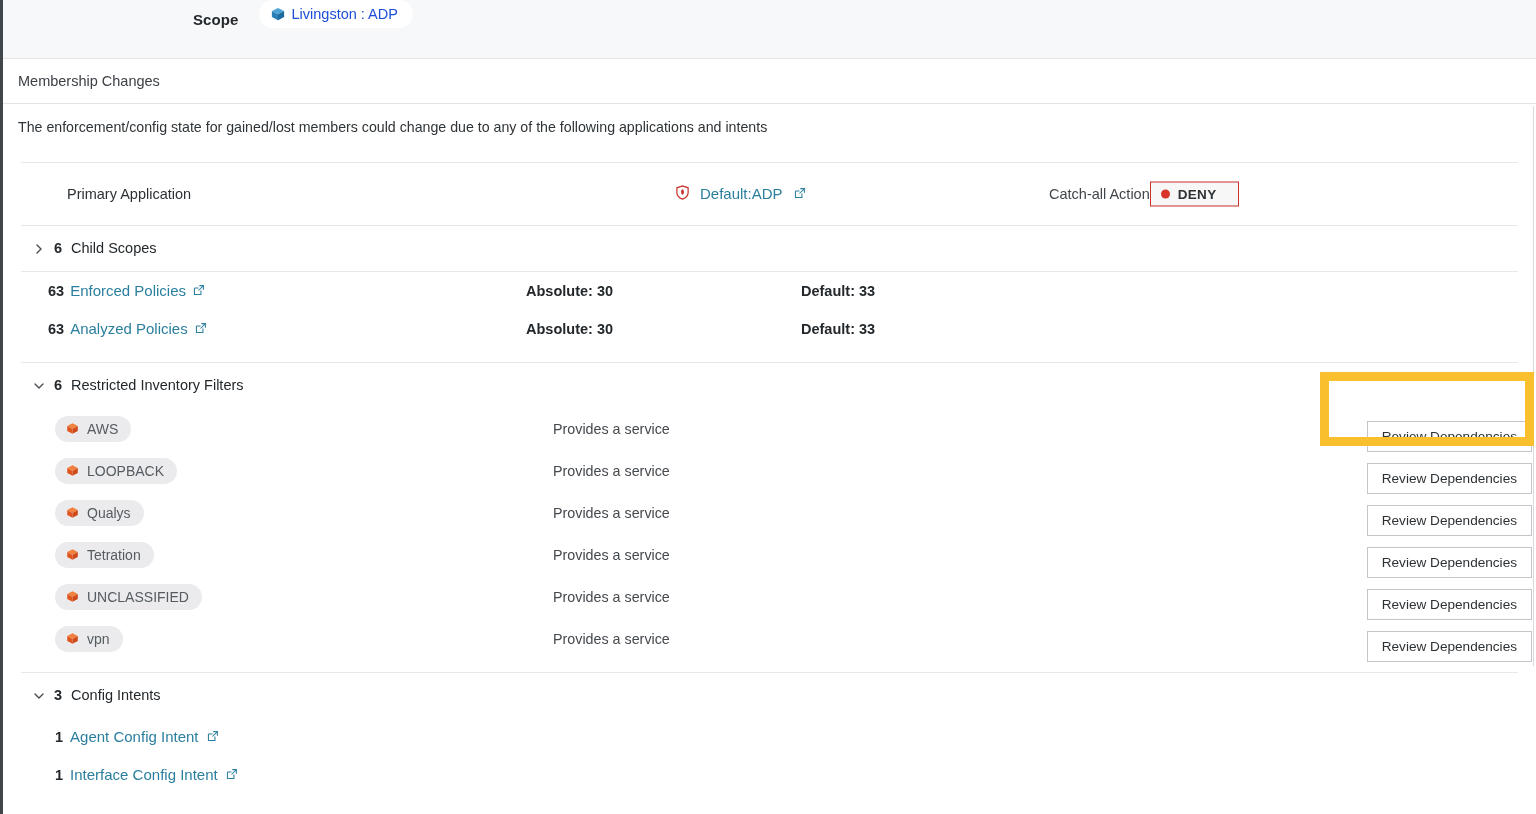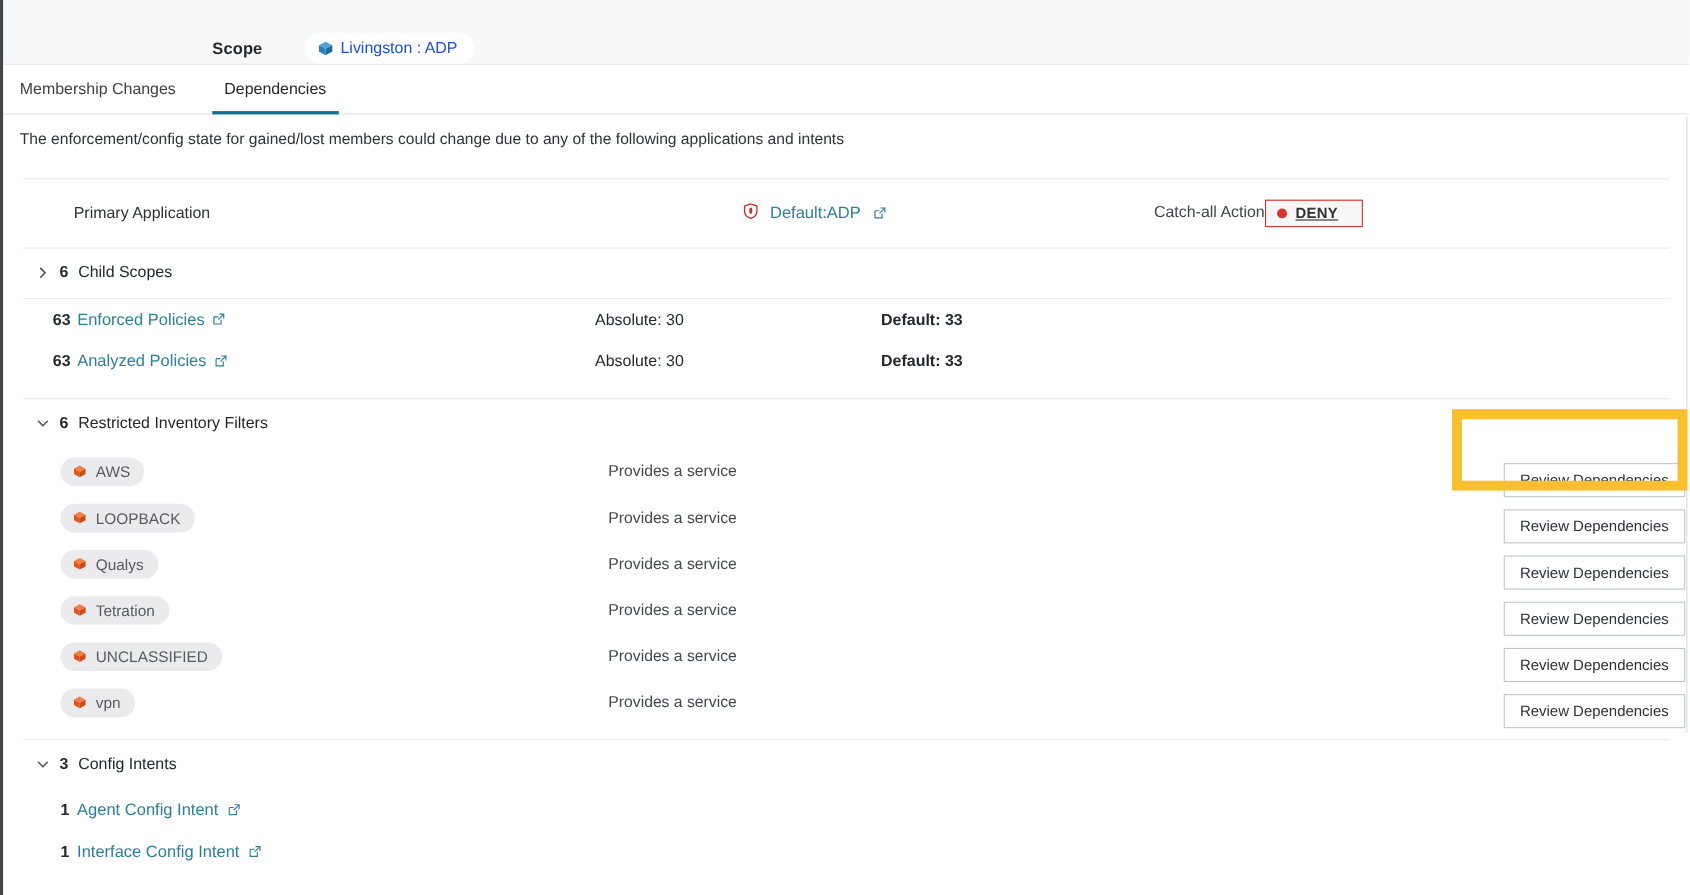--- a/index.html
+++ b/index.html
@@ -17,22 +17,22 @@
     background: #41464b;
   }
 
   
   .header-band {
     position: absolute; left: 3px; top: 0; right: 0; height: 59px;
     background: #f7f8f9;
     border-bottom: 1px solid #e4e6e8;
   }
   .scope-row {
-    position: absolute; left: 190px; top: 30px;
-    display: flex; align-items: center; gap: 38px;
+    position: absolute; left: 190px; top: 0;
+    display: flex; align-items: flex-end; gap: 20px;
   }
   .scope-label {
     font-size: 15px; font-weight: bold; color: #23282c; letter-spacing: .1px;
   }
   .scope-pill {
     display: inline-flex; align-items: center; gap: 7px;
     background: #ffffff; border-radius: 16px;
     padding: 6px 15px 6px 12px;
     font-size: 14.5px; color: #1d4ed8;
     white-space: nowrap;
@@ -90,21 +90,21 @@
   .ext-ico { display:inline-block; width:13px; height:13px; }
   .catchall {
     position: absolute; left: 1046px; top: 50%; transform: translateY(-50%);
     display: flex; align-items: center; gap: 0;
   }
   .catchall-label { font-size: 14.5px; color: #41464b; }
   .deny-badge {
     display: inline-flex; align-items: center; gap: 8px;
     border: 1px solid #c9302c; background: #f7f7f7;
     padding: 4px 22px 4px 10px; min-width: 88px;
-    font-size: 13.5px; font-weight: bold; color: #2c3135; letter-spacing: .3px; text-decoration: underline;
+    font-size: 13.5px; font-weight: bold; color: #2c3135; letter-spacing: .3px;
   }
   .dot-red { width: 9px; height: 9px; border-radius: 50%; background: #d9342b; display:inline-block; }
 
   
   .group-head {
     display: flex; align-items: center; gap: 9px;
     height: 45px; padding-left: 30px;
     font-size: 14.5px; color: #23282c;
     cursor: pointer;
   }
@@ -112,21 +112,21 @@
   .chev { width: 12px; height: 12px; flex: 0 0 12px; color: #4a4f55; }
   .info-ico { width: 13px; height: 13px; margin-left: 2px; }
 
   
   .policy-row {
     display: flex; align-items: center; height: 38px;
     padding-left: 45px; font-size: 14.5px; color: #23282c;
     position: relative;
   }
   .policy-row .num { font-weight: bold; margin-right: 6px; }
-  .policy-row .abs { position: absolute; left: 538px; font-weight: normal; color:#23282c; }
+  .policy-row .abs { position: absolute; left: 523px; font-weight: bold; color:#23282c; }
   .policy-row .def { position: absolute; left: 798px; font-weight: bold; color:#23282c; }
 
   
   .filter-row {
     display: flex; align-items: center; height: 42px; position: relative;
     padding-left: 52px;
   }
   .chip {
     display: inline-flex; align-items: center; gap: 7px;
     background: #ebebed; border-radius: 14px;
@@ -185,23 +185,20 @@
           </svg>
         </span>
         <span>Livingston : ADP</span>
       </span>
     </div>
   </div>
 
   <div class="tabs">
     <div class="tab">
       <span>Membership Changes</span>
-    </div>
-    <div class="tab active">
-      <span>Dependencies</span>
     </div>
   </div>
 
   <div class="body-wrap">
 
     <div class="intro">The enforcement/config state for gained/lost members could change due to any of the following applications and intents</div>
 
     <div style="height:24px"></div>
     <div class="rule"></div>
 

